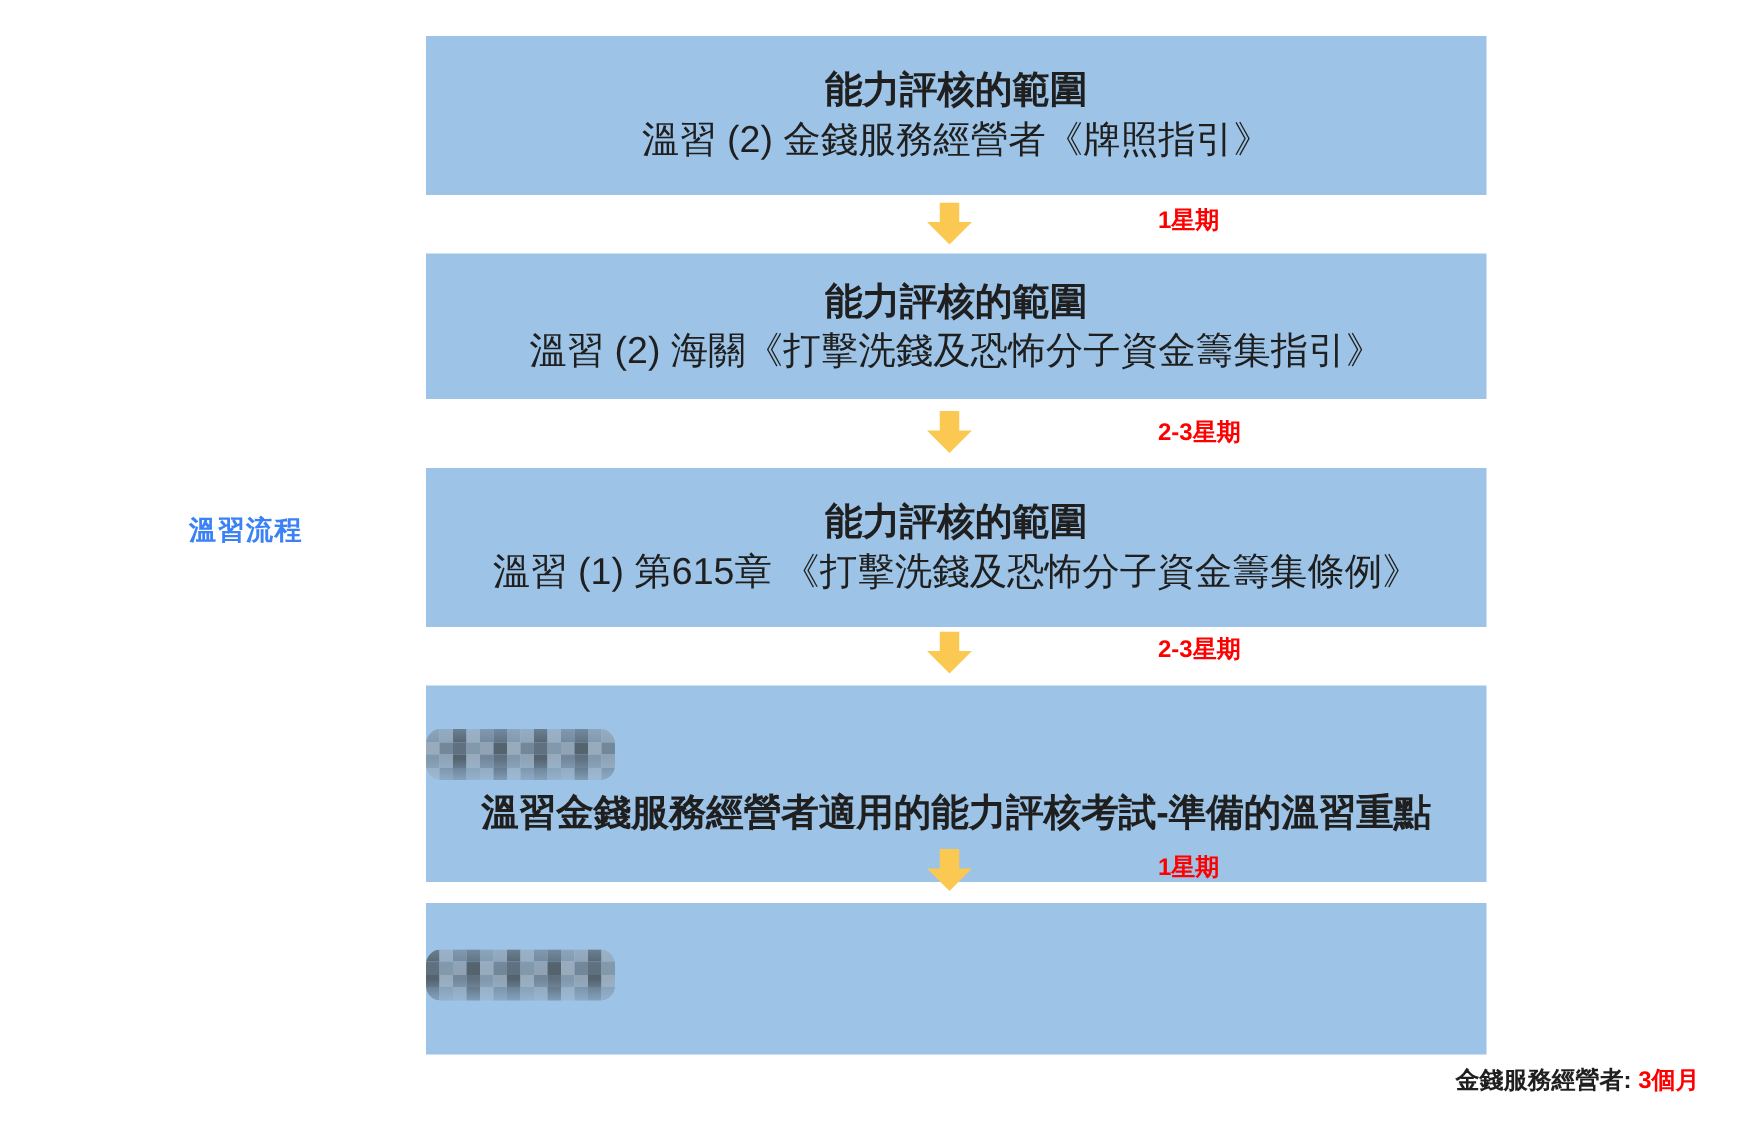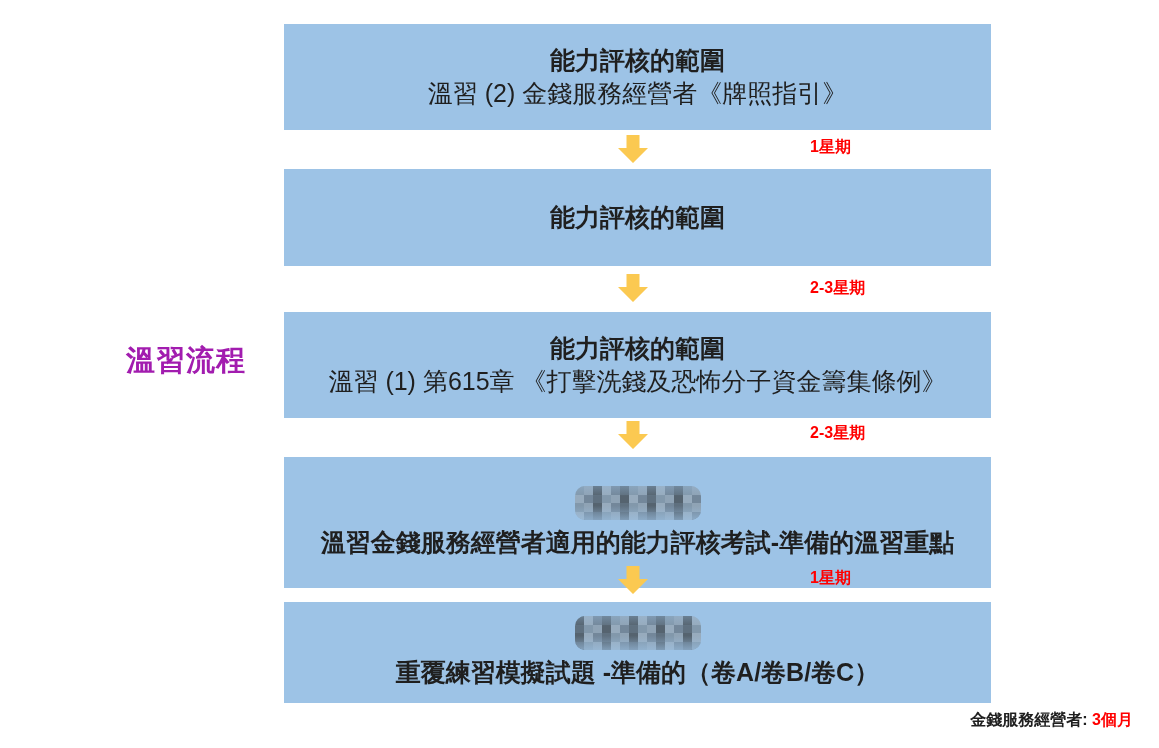--- a/index.html
+++ b/index.html
@@ -1,38 +1,38 @@
 <!DOCTYPE html>
 <html><head>
 <meta charset="utf-8">
 <style>
   * { margin:0; padding:0; box-sizing:border-box; }
   html,body { background:#ffffff; }
   body { font-family:"Liberation Sans","DejaVu Sans",sans-serif; }
   .canvas { position:relative; width:1159px; height:748px; background:#ffffff; overflow:hidden; }
 
-  .flow-label { position:absolute; left:126px; top:341px; font-size:29px; font-weight:bold; color:#a21caf; letter-spacing:1px; }
+  .flow-label { position:absolute; left:126px; top:341px; font-size:18px; font-weight:bold; color:#3b82f6; letter-spacing:1px; }
 
   .box { position:absolute; left:284px; width:707px; background:#9dc3e6;
-         display:flex; flex-direction:column; align-items:center; justify-content:center;
+         display:flex; flex-direction:column; justify-content:center;
          text-align:center; color:#1f1f1f; }
   #box1 { top:24px;  height:106px; }
   #box2 { top:169px; height:97px;  }
   #box3 { top:312px; height:106px; }
   #box4 { top:457px; height:131px; }
   #box5 { top:602px; height:101px; }
 
   .box-title    { font-size:25px; font-weight:bold; line-height:1.32; }
   .box-subtitle { font-size:25px; line-height:1.32; }
   .box-main     { font-size:25px; font-weight:bold; line-height:1.3; }
 
   .arrow { position:absolute; left:618px; width:30px; height:28px; }
   #arrow1 { top:135px; } #arrow2 { top:274px; } #arrow3 { top:421px; } #arrow4 { top:566px; }
 
-  .duration { position:absolute; left:772px; font-size:16px; font-weight:bold; color:#ff0000;margin-left:38px; }
+  .duration { position:absolute; left:772px; font-size:16px; font-weight:bold; color:#ff0000; }
   #dur1 { top:137px; } #dur2 { top:278px; } #dur3 { top:423px; } #dur4 { top:568px; }
 
   .redacted { position:relative; width:126px; height:34px; border-radius:10px; overflow:hidden;
               display:flex; flex-wrap:wrap; margin-bottom:6px; }
   .redacted::after { content:""; position:absolute; inset:0; border-radius:10px;
      background:linear-gradient(180deg, rgba(157,195,230,0.30), rgba(157,195,230,0) 30%,
                 rgba(157,195,230,0) 58%, rgba(157,195,230,0.60)); }
   .rcell { width:9px; height:8.5px; }
 
   .footer { position:absolute; top:710px; right:26px; font-size:16px; font-weight:bold; color:#1f1f1f; }
@@ -52,20 +52,21 @@
 
   <div class="arrow" id="arrow1">
     <svg width="30" height="28" viewBox="0 0 30 28">
       <path d="M8.5 0 L21.5 0 L21.5 13 L30 13 L15 28 L0 13 L8.5 13 Z" fill="#fbc951"></path>
     </svg>
   </div>
   <div class="duration" id="dur1">1星期</div>
 
   <div class="box" id="box2">
     <div class="box-title">能力評核的範圍</div>
+    <div class="box-subtitle">溫習 (2) 海關《打擊洗錢及恐怖分子資金籌集指引》</div>
   </div>
 
   <div class="arrow" id="arrow2">
     <svg width="30" height="28" viewBox="0 0 30 28">
       <path d="M8.5 0 L21.5 0 L21.5 13 L30 13 L15 28 L0 13 L8.5 13 Z" fill="#fbc951"></path>
     </svg>
   </div>
   <div class="duration" id="dur2">2-3星期</div>
 
   <div class="box" id="box3">
@@ -201,20 +202,19 @@
         <div class="rcell" style="background-color: rgb(115, 135, 154);"></div>
         <div class="rcell" style="background-color: rgb(95, 112, 127);"></div>
         <div class="rcell" style="background-color: rgb(130, 152, 171);"></div>
         <div class="rcell" style="background-color: rgb(143, 163, 181);"></div>
         <div class="rcell" style="background-color: rgb(85, 99, 111);"></div>
         <div class="rcell" style="background-color: rgb(151, 171, 189);"></div>
         <div class="rcell" style="background-color: rgb(115, 135, 154);"></div>
         <div class="rcell" style="background-color: rgb(95, 112, 127);"></div>
         <div class="rcell" style="background-color: rgb(130, 152, 171);"></div>
       </div>
-    <div class="box-main">重覆練習模擬試題 -準備的（卷A/卷B/卷C）</div>
   </div>
 
   <div class="footer">
     <span>金錢服務經營者: </span><span class="highlight">3個月</span>
   </div>
 
 </div>
 
 </body></html>

